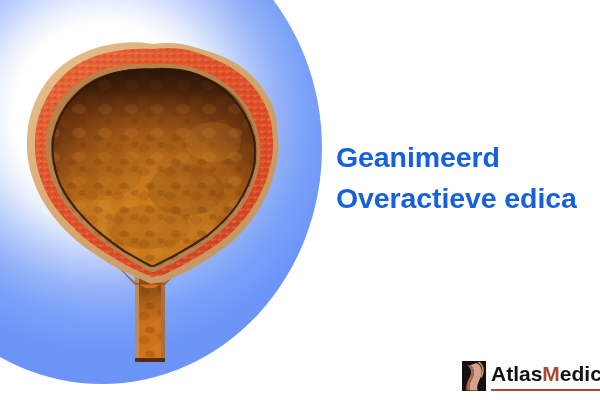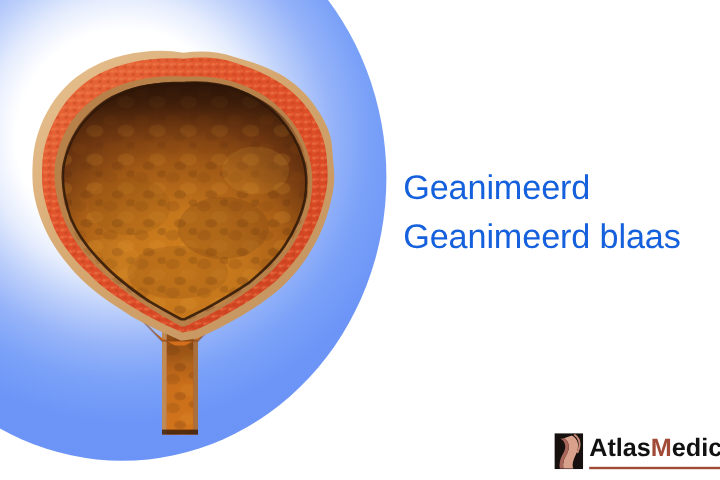--- a/index.html
+++ b/index.html
@@ -55,21 +55,21 @@
 
   
   .title-block {
     position: absolute;
     left: 336px;
     top: 137px;
     width: 258px;
   }
   .title-line {
     font-family: "Liberation Sans", sans-serif;
-    font-weight: normal;
+    font-weight: bold;
     font-size: 28.5px;
     line-height: 41px;
     color: #1560dc;
     letter-spacing: -0.1px;
     white-space: nowrap;
   }
 
   
   .logo {
     position: absolute;
@@ -333,21 +333,21 @@
                  C 46 146, 43 131, 45 116
                  C 48 101, 55 86, 66 75
                  C 77 63, 92 55, 108 51
                  C 121 48, 134 47, 146 47 Z" fill="none" stroke="#2e1607" stroke-width="2.2" opacity="0.85"></path>
       </g>
     </svg>
   </div>
 
   <div class="title-block">
     <div class="title-line">Geanimeerd</div>
-    <div class="title-line">Geanimeerd blaas</div>
+    <div class="title-line">Overactieve edica</div>
   </div>
 
   <div class="logo">
     <span class="logo-mark">
       <svg viewBox="0 0 24 30" xmlns="http://www.w3.org/2000/svg">
         <rect x="0" y="0" width="24" height="30" fill="#16100e"></rect>
         <path d="M14.5 2 C 18.5 4, 20.5 8, 19.5 13
                  C 18.8 17, 16.5 20, 15.5 24
                  C 15 26.5, 15.2 28, 15.8 29.5
                  L 7.5 29.5

